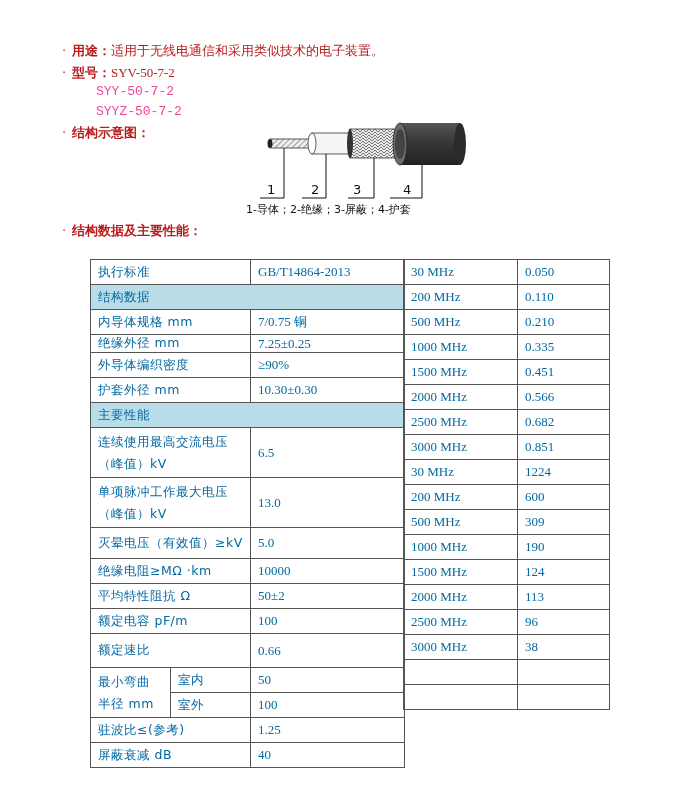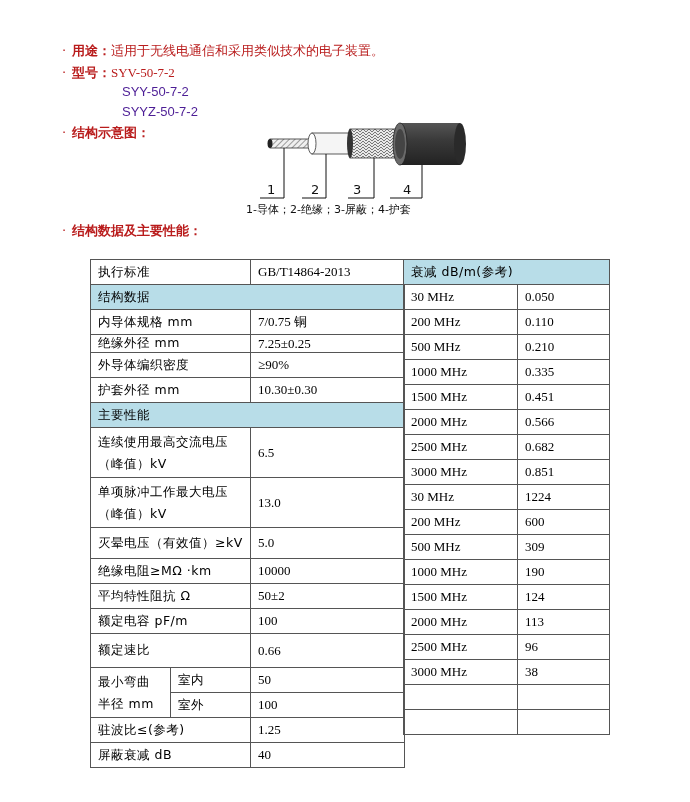--- a/index.html
+++ b/index.html
@@ -2,29 +2,29 @@
 <html><head>
 <meta charset="utf-8">
 <style>
   html, body { margin:0; padding:0; background:#ffffff; }
   body { width:690px; height:802px; position:relative; overflow:hidden;
          font-family:"DejaVu Serif","Liberation Serif",serif; color:#222; }
   .bullet { position:absolute; left:62px; font-family:"DejaVu Sans","Liberation Sans",sans-serif;
             font-size:13px; color:#b91c1c; white-space:nowrap; }
   .bullet .dot { display:inline-block; width:10px; }
   .bullet .serifval { font-family:"Liberation Serif","DejaVu Serif",serif; font-size:13px; }
-  .model-line { position:absolute; left:122px; font-family:Liberation Sans, sans-serif;
-                font-size:13px; color:#4c1d95; }
+  .model-line { position:absolute; left:96px; font-family:Liberation Mono, monospace;
+                font-size:13px; color:#ec4899; }
   .diagram { position:absolute; left:240px; top:120px; width:240px; height:105px; }
   .diagram-caption { position:absolute; left:246px; top:202px; font-family:"DejaVu Sans","Liberation Sans",sans-serif;
                      font-size:11px; color:#111; white-space:nowrap; }
   .num-label { position:absolute; font-family:"DejaVu Sans","Liberation Sans",sans-serif; font-size:13px; color:#111; }
 
   .tbl { position:absolute; border-collapse:collapse; table-layout:fixed;
-         font-family:"Liberation Serif","DejaVu Serif",serif; font-size:13px; color:#000000; }
+         font-family:"Liberation Serif","DejaVu Serif",serif; font-size:13px; color:#0369a1; }
   .tbl td { border:1px solid #555; padding:0 0 0 7px; vertical-align:middle; white-space:nowrap; overflow:hidden; }
   .tbl td.hdr { background:#b8dde8; }
   .left { left:90px; top:259px; width:314px; }
   .right { left:403px; top:259px; width:206px; }
   .cjk { font-family:"DejaVu Sans","Liberation Sans",sans-serif; font-size:12.5px; letter-spacing:0.5px; }
   .two-line { line-height:22px; }
 </style>
 </head>
 <body>
 
@@ -185,23 +185,20 @@
   </tr>
 </tbody>
   </table>
 
 <table class="tbl right">
   <colgroup>
       <col style="width:114px">
       <col style="width:92px">
     </colgroup>
   <tbody>
-      <tr style="height:25px">
-    <td colspan="2" class="hdr cjk">衰减 dB/m(参考)</td>
-  </tr>
   <tr style="height:25px">
         <td>30 MHz</td>
         <td>0.050</td>
       </tr>
   <tr style="height:25px">
         <td>200 MHz</td>
         <td>0.110</td>
       </tr>
   <tr style="height:25px">
         <td>500 MHz</td>

